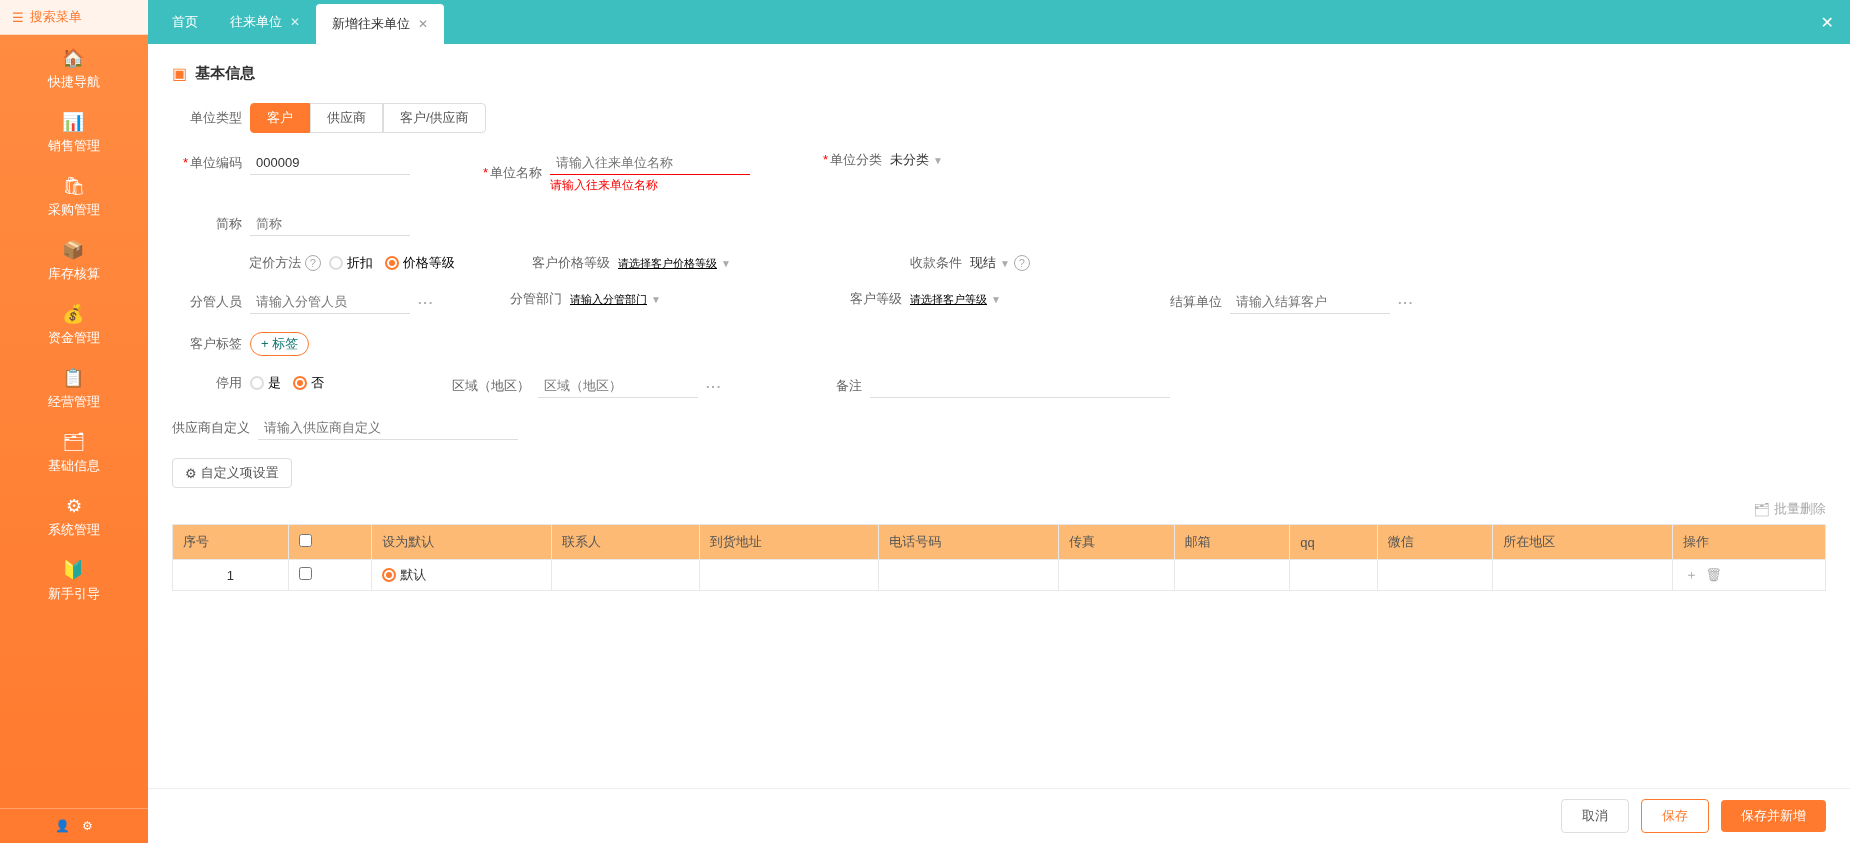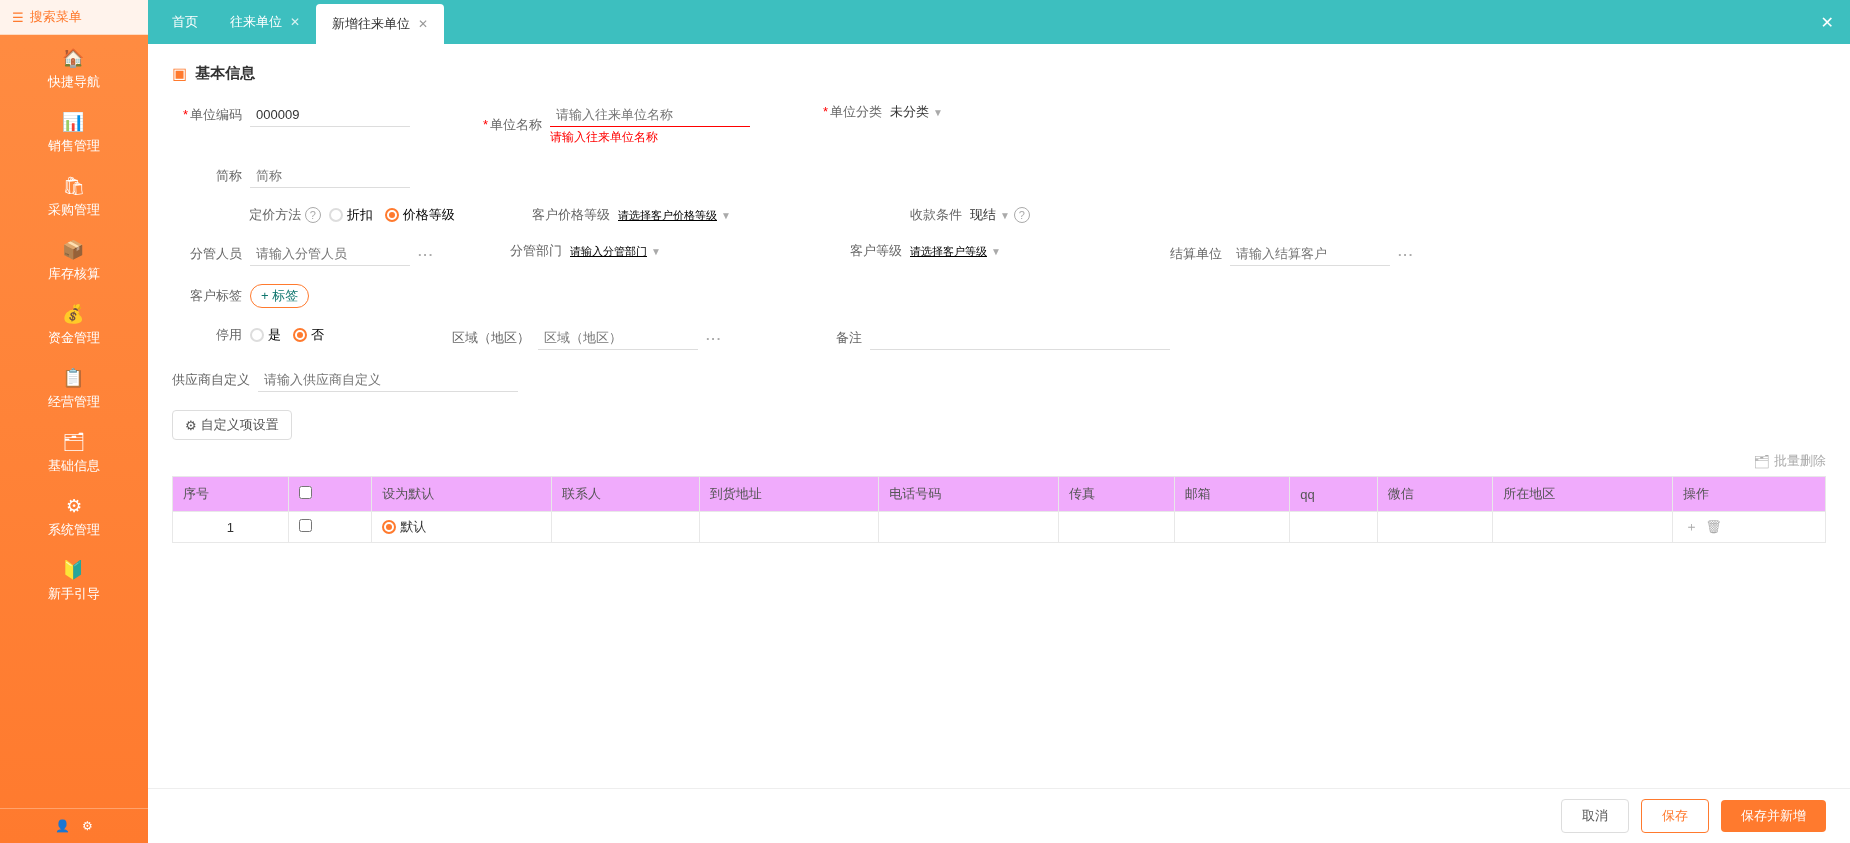--- a/index.html
+++ b/index.html
@@ -221,21 +221,21 @@
     }
 
     
     .data-table {
       width: 100%;
       border-collapse: collapse;
       font-size: 13px;
       margin-bottom: 8px;
     }
     .data-table th {
-      background: #f0abfc;
+      background: #fdba74;
       border: 1px solid #e8e8e8;
       padding: 8px 10px;
       text-align: left;
       font-weight: normal;
       color: #555;
     }
     .data-table td {
       border: 1px solid #e8e8e8;
       padding: 6px 10px;
       color: #333;
@@ -354,20 +354,30 @@
     <span class="window-close">✕</span>
   </div>
 
   <div class="content">
 
     <div class="section-header">
       <span class="section-icon">▣</span>
       <span class="section-title">基本信息</span>
     </div>
 
+    <div class="form-row">
+      <div class="form-group">
+        <span class="form-label">单位类型</span>
+        <div class="unit-type-group">
+          <button class="unit-type-btn active">客户</button>
+          <button class="unit-type-btn">供应商</button>
+          <button class="unit-type-btn">客户/供应商</button>
+        </div>
+      </div>
+    </div>
 
     <div class="form-row">
 
       <div class="form-group" style="flex:0 0 300px;">
         <span class="form-label">
           <span class="required-star">*</span><span>单位编码</span>
         </span>
         <div class="form-input-wrapper">
           <input class="form-input" type="text" value="000009" style="">
         </div>

